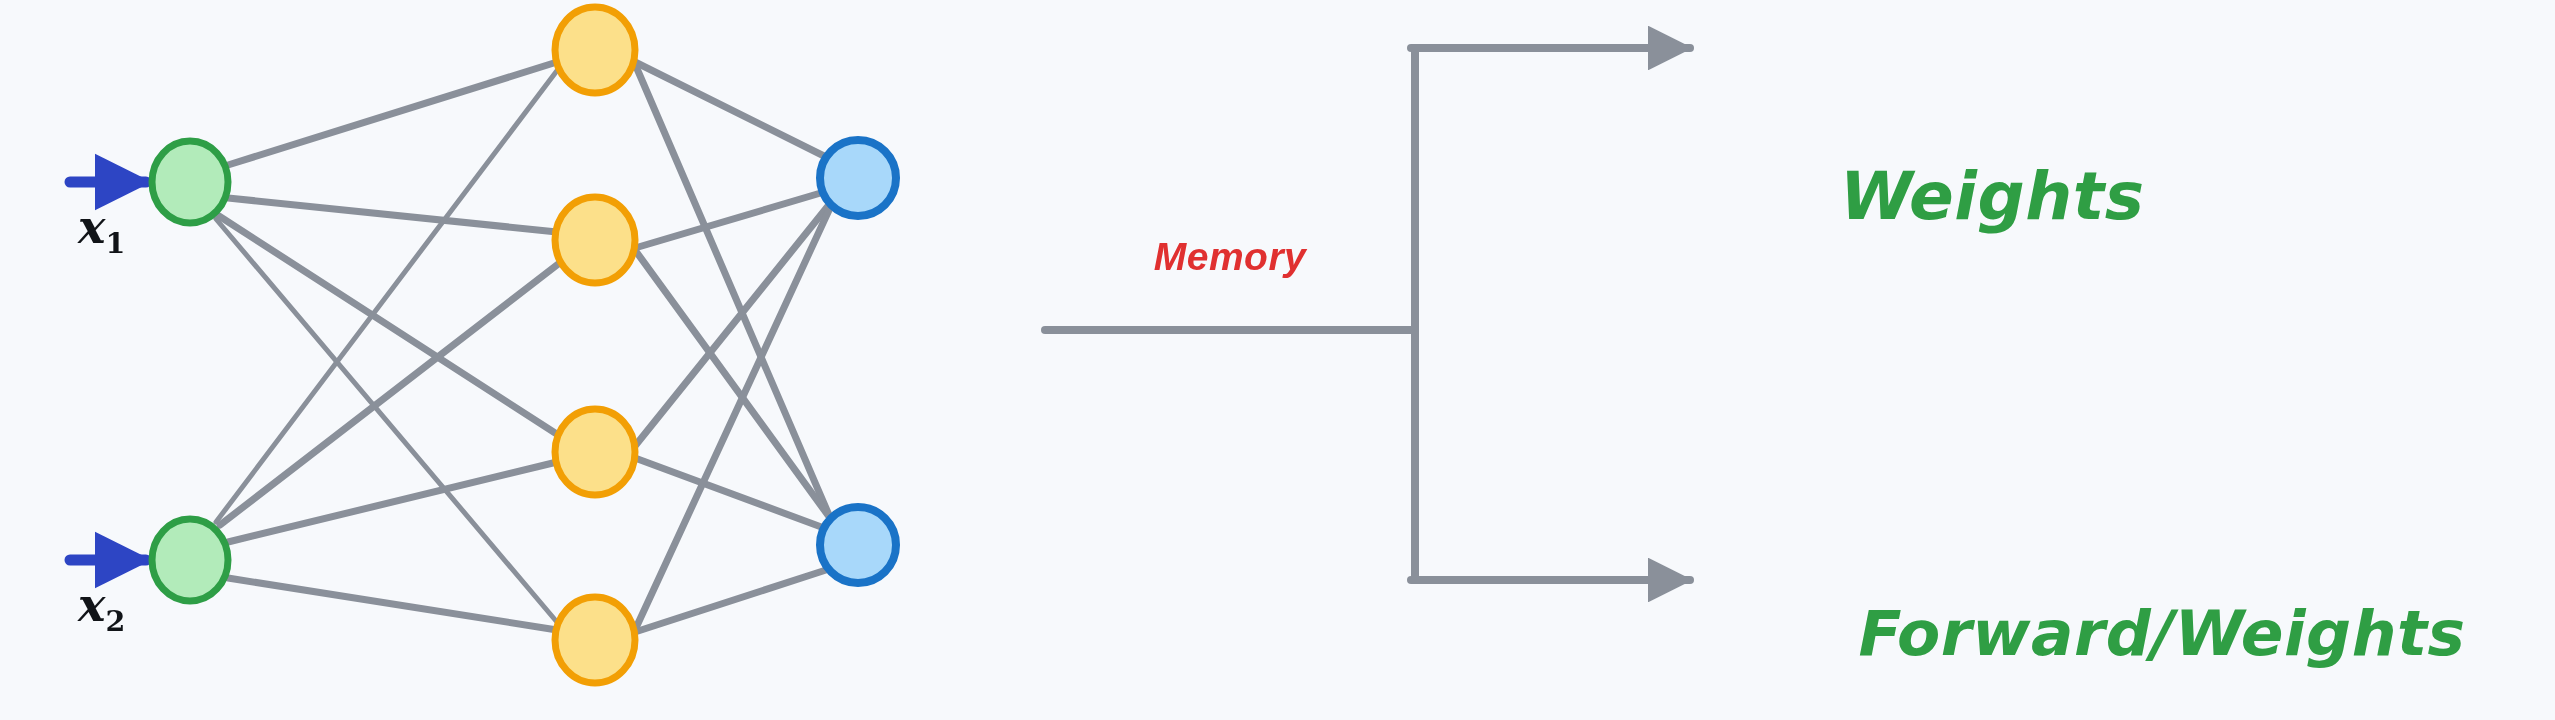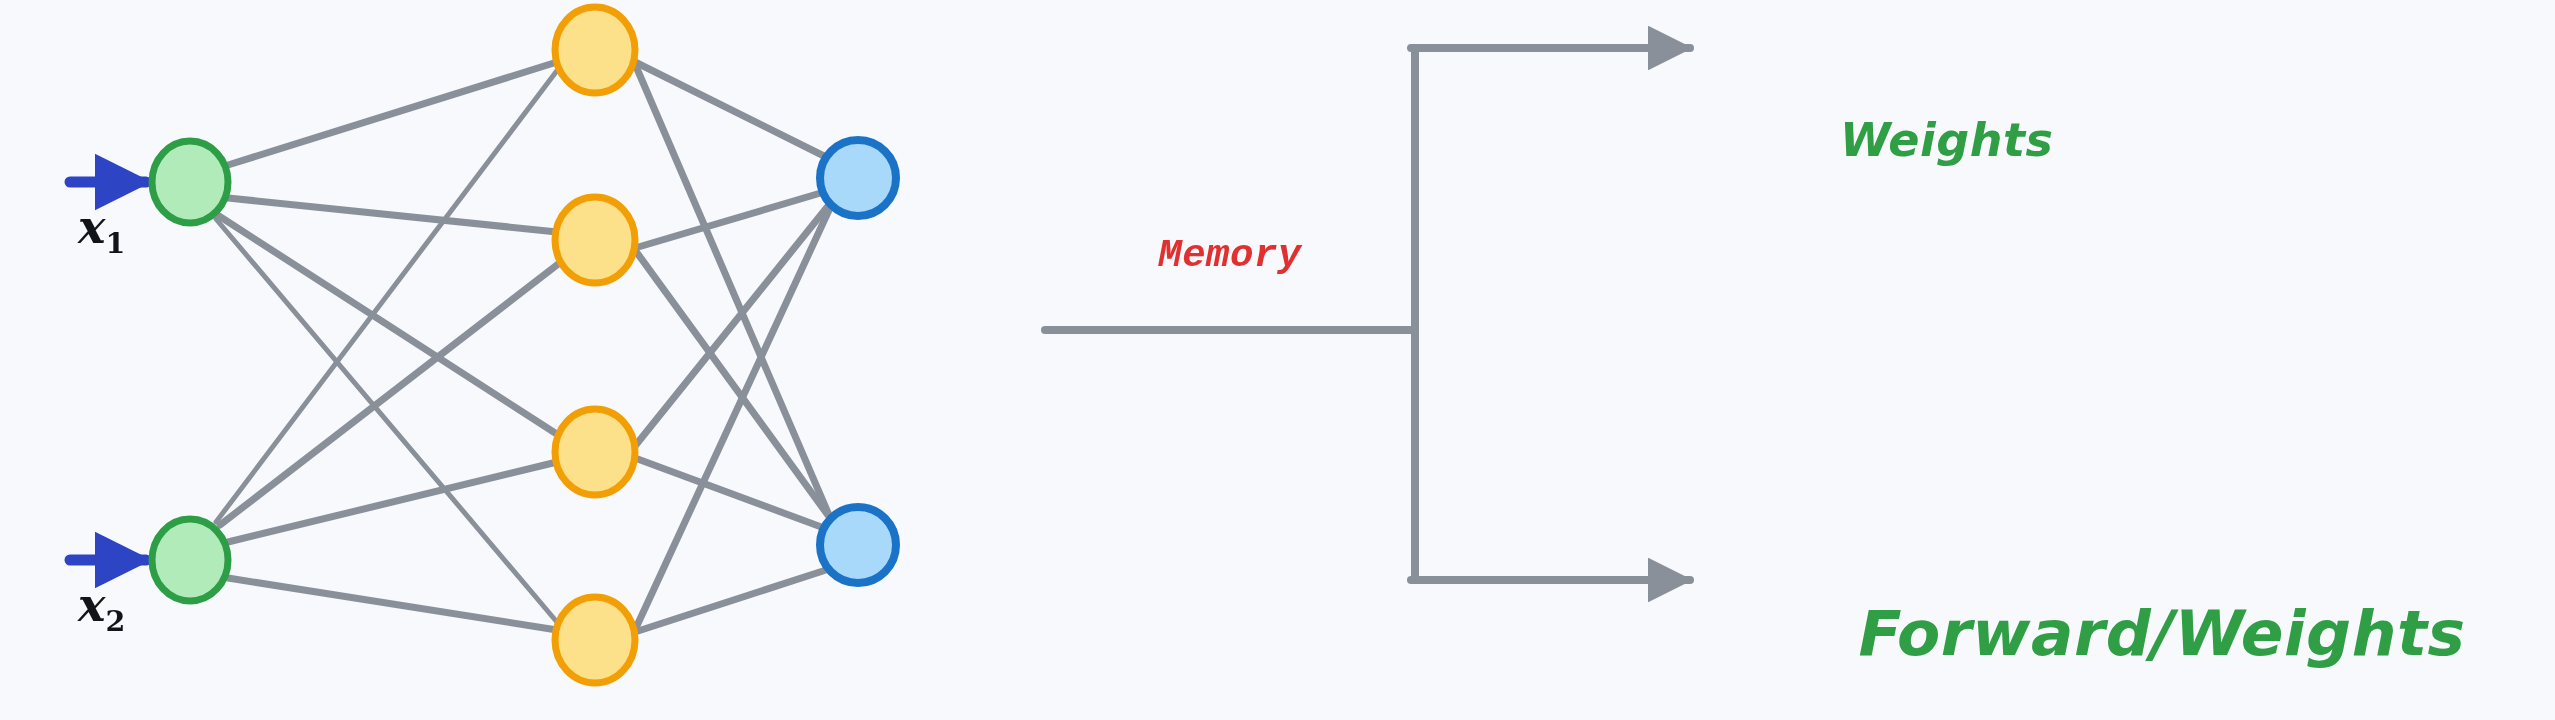--- a/index.html
+++ b/index.html
@@ -26,36 +26,36 @@
     height: 720px;
   }
   .label {
     position: absolute;
     white-space: pre;
     line-height: 1.12;
     user-select: none;
   }
   .hand-red {
     color: #e03030;
-    font-family: Liberation Mono, monospace;
+    font-family: Liberation Sans, sans-serif;
     font-size: 39px;
     font-weight: 600;
     font-style: italic;
     text-align: center;
     letter-spacing: 0.5px;
   }
   .hand-green {
     color: #2f9e44;
     font-family: "DejaVu Sans", sans-serif;
     font-weight: 600;
     font-style: italic;
     letter-spacing: 0.5px;
   }
   .hand-green.big {
-    font-size: 46px;
+    font-size: 66px;
   }
   .hand-green.multi {
     font-size: 63px;
     text-align: center;
     line-height: 1.18;
   }
   .var-label {
     color: #111418;
     font-family: "DejaVu Serif", serif;
     font-size: 46px;

